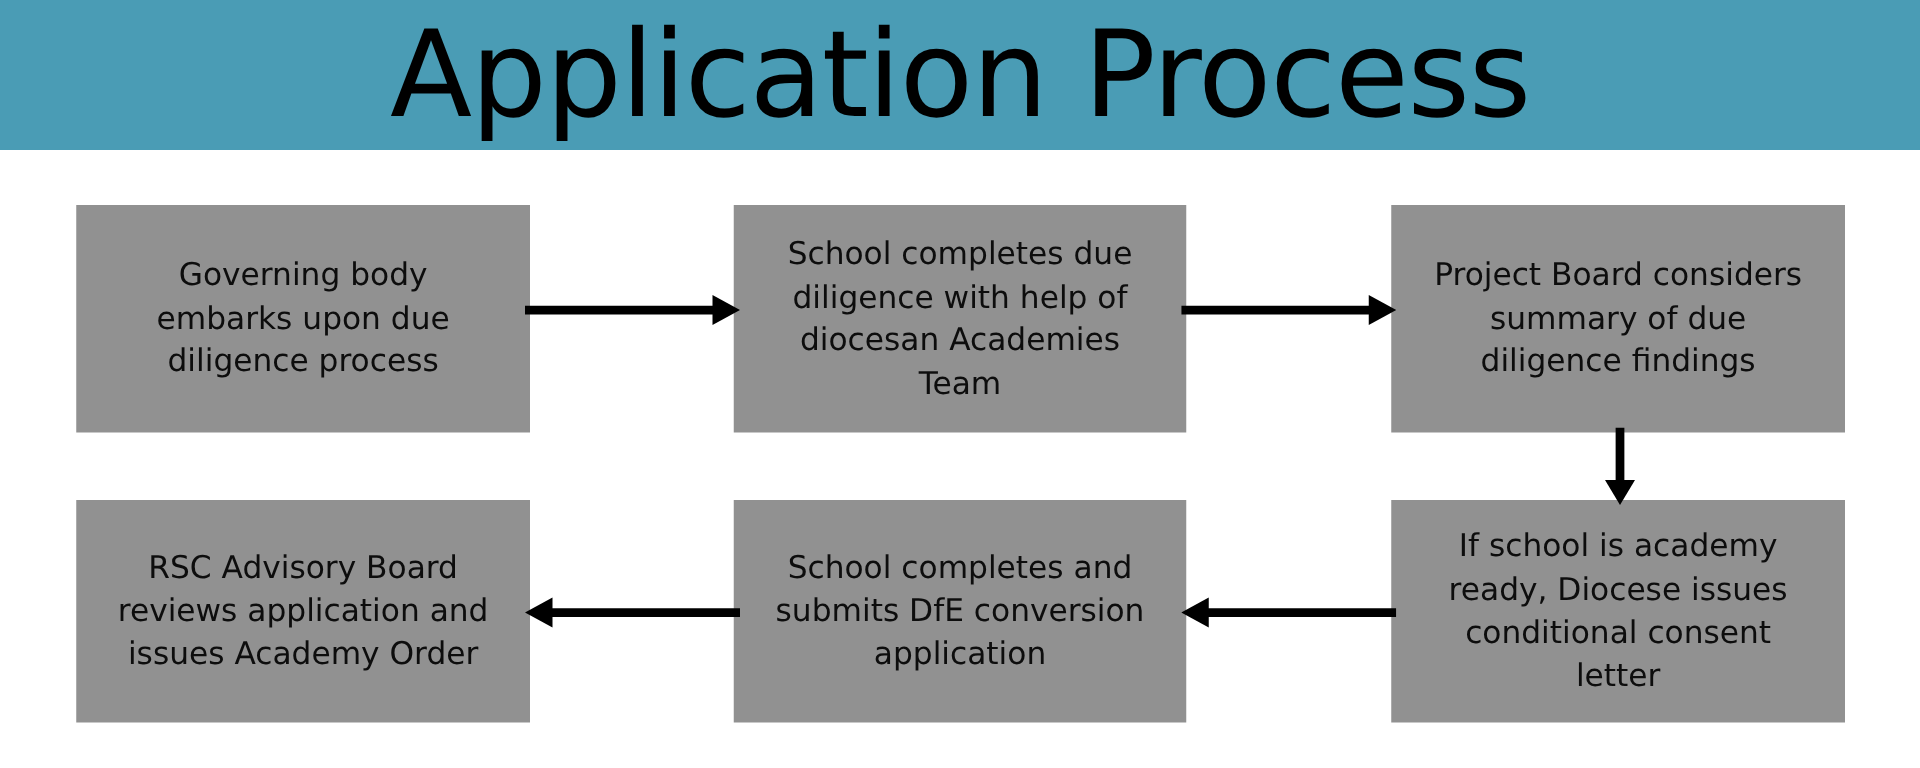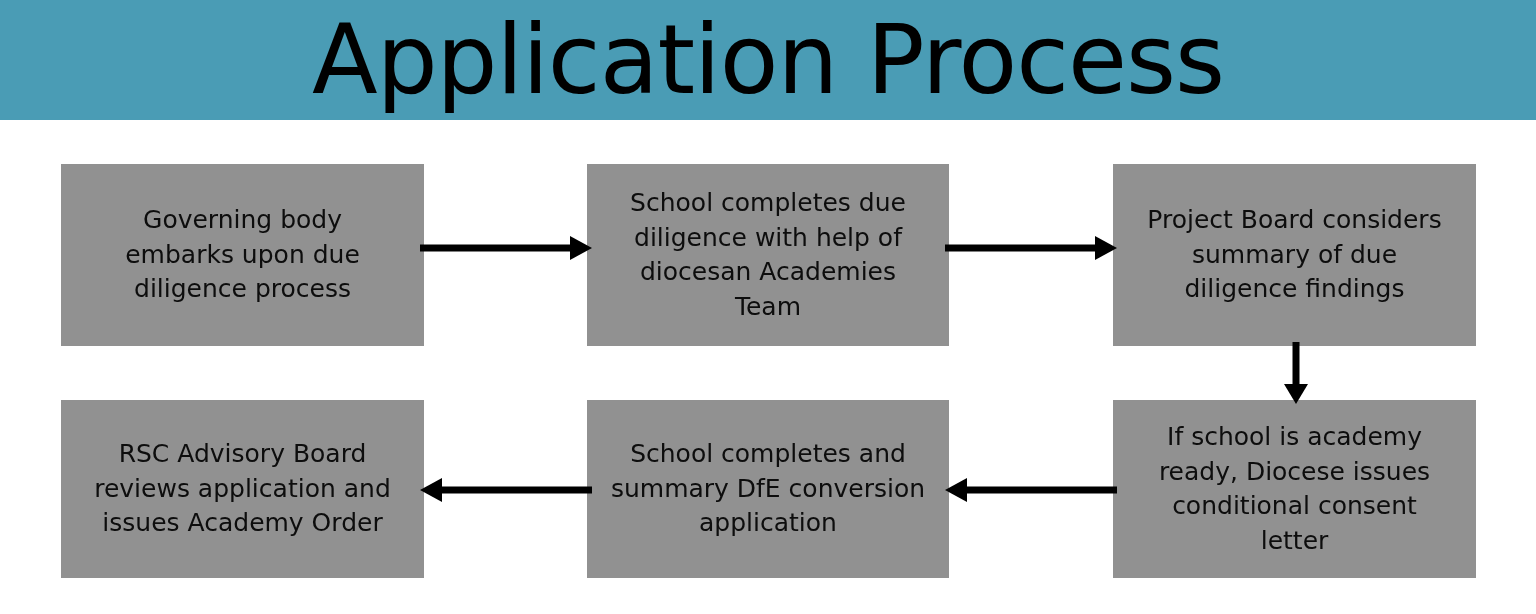--- a/index.html
+++ b/index.html
@@ -118,21 +118,21 @@
   </div>
 
   <div class="flow-box" id="box-4">
     <span class="box-label">RSC Advisory Board
 reviews application and
 issues Academy Order</span>
   </div>
 
   <div class="flow-box" id="box-5">
     <span class="box-label">School completes and
-summary DfE conversion
+submits DfE conversion
 application</span>
   </div>
 
   <div class="flow-box" id="box-6">
     <span class="box-label">If school is academy
 ready, Diocese issues
 conditional consent
 letter</span>
   </div>
 

